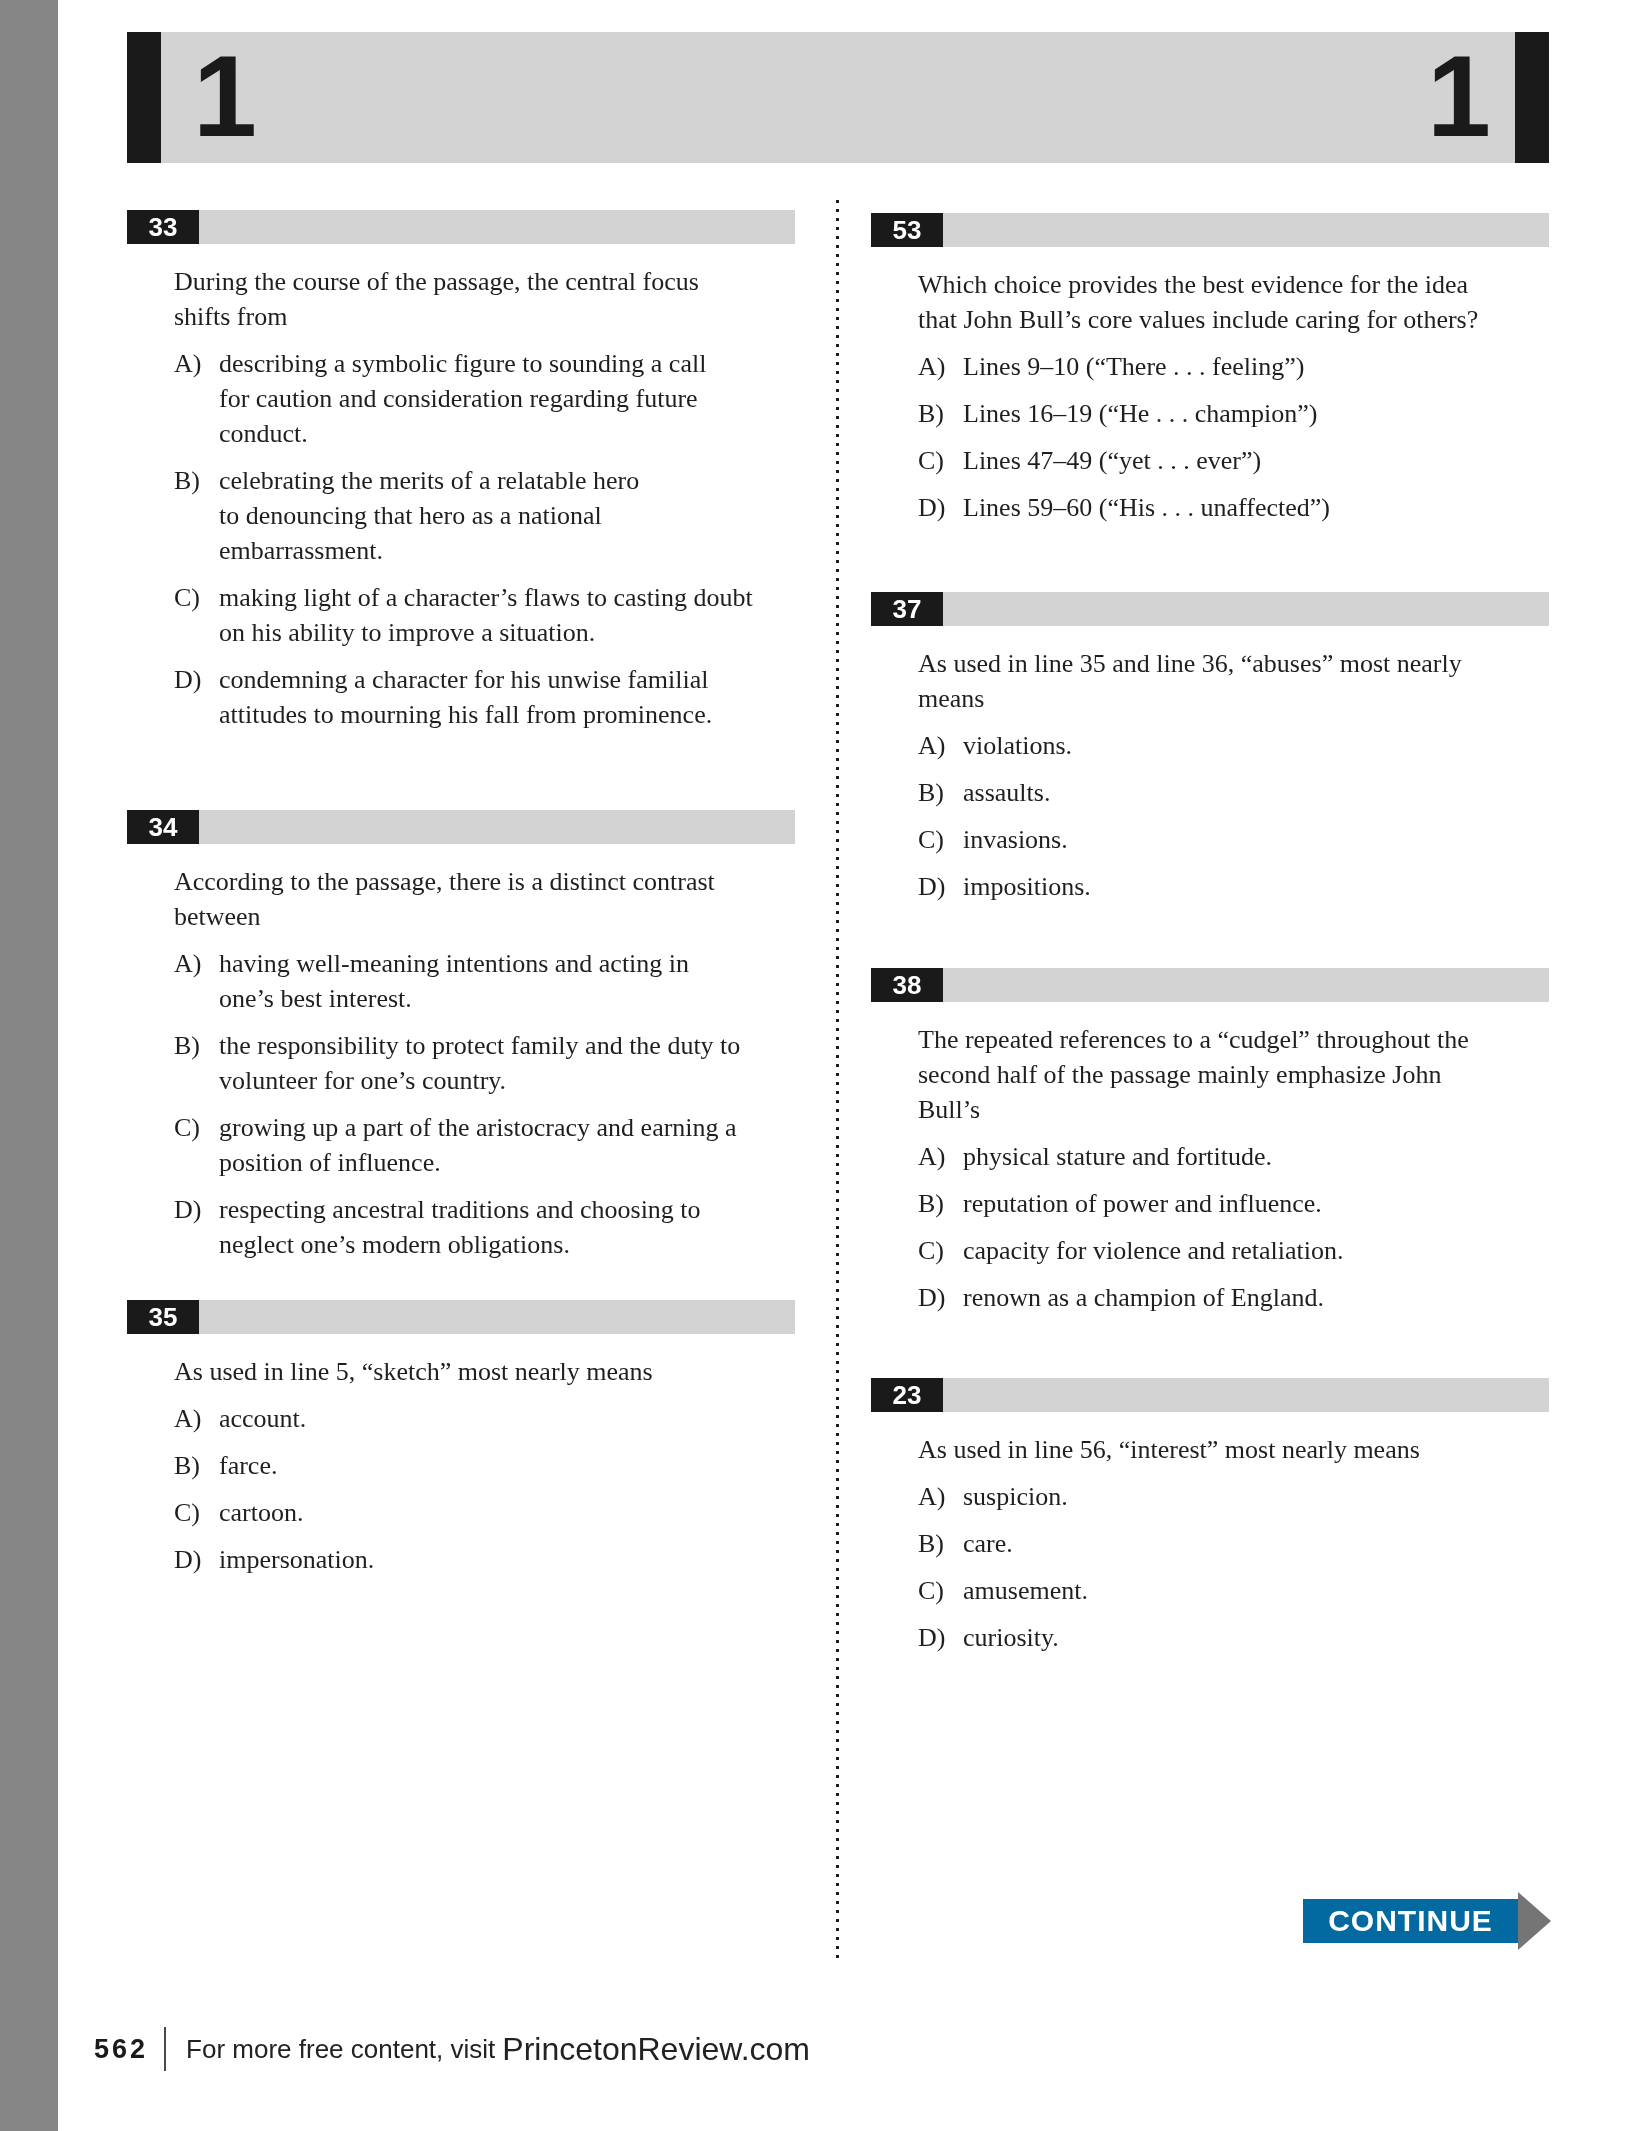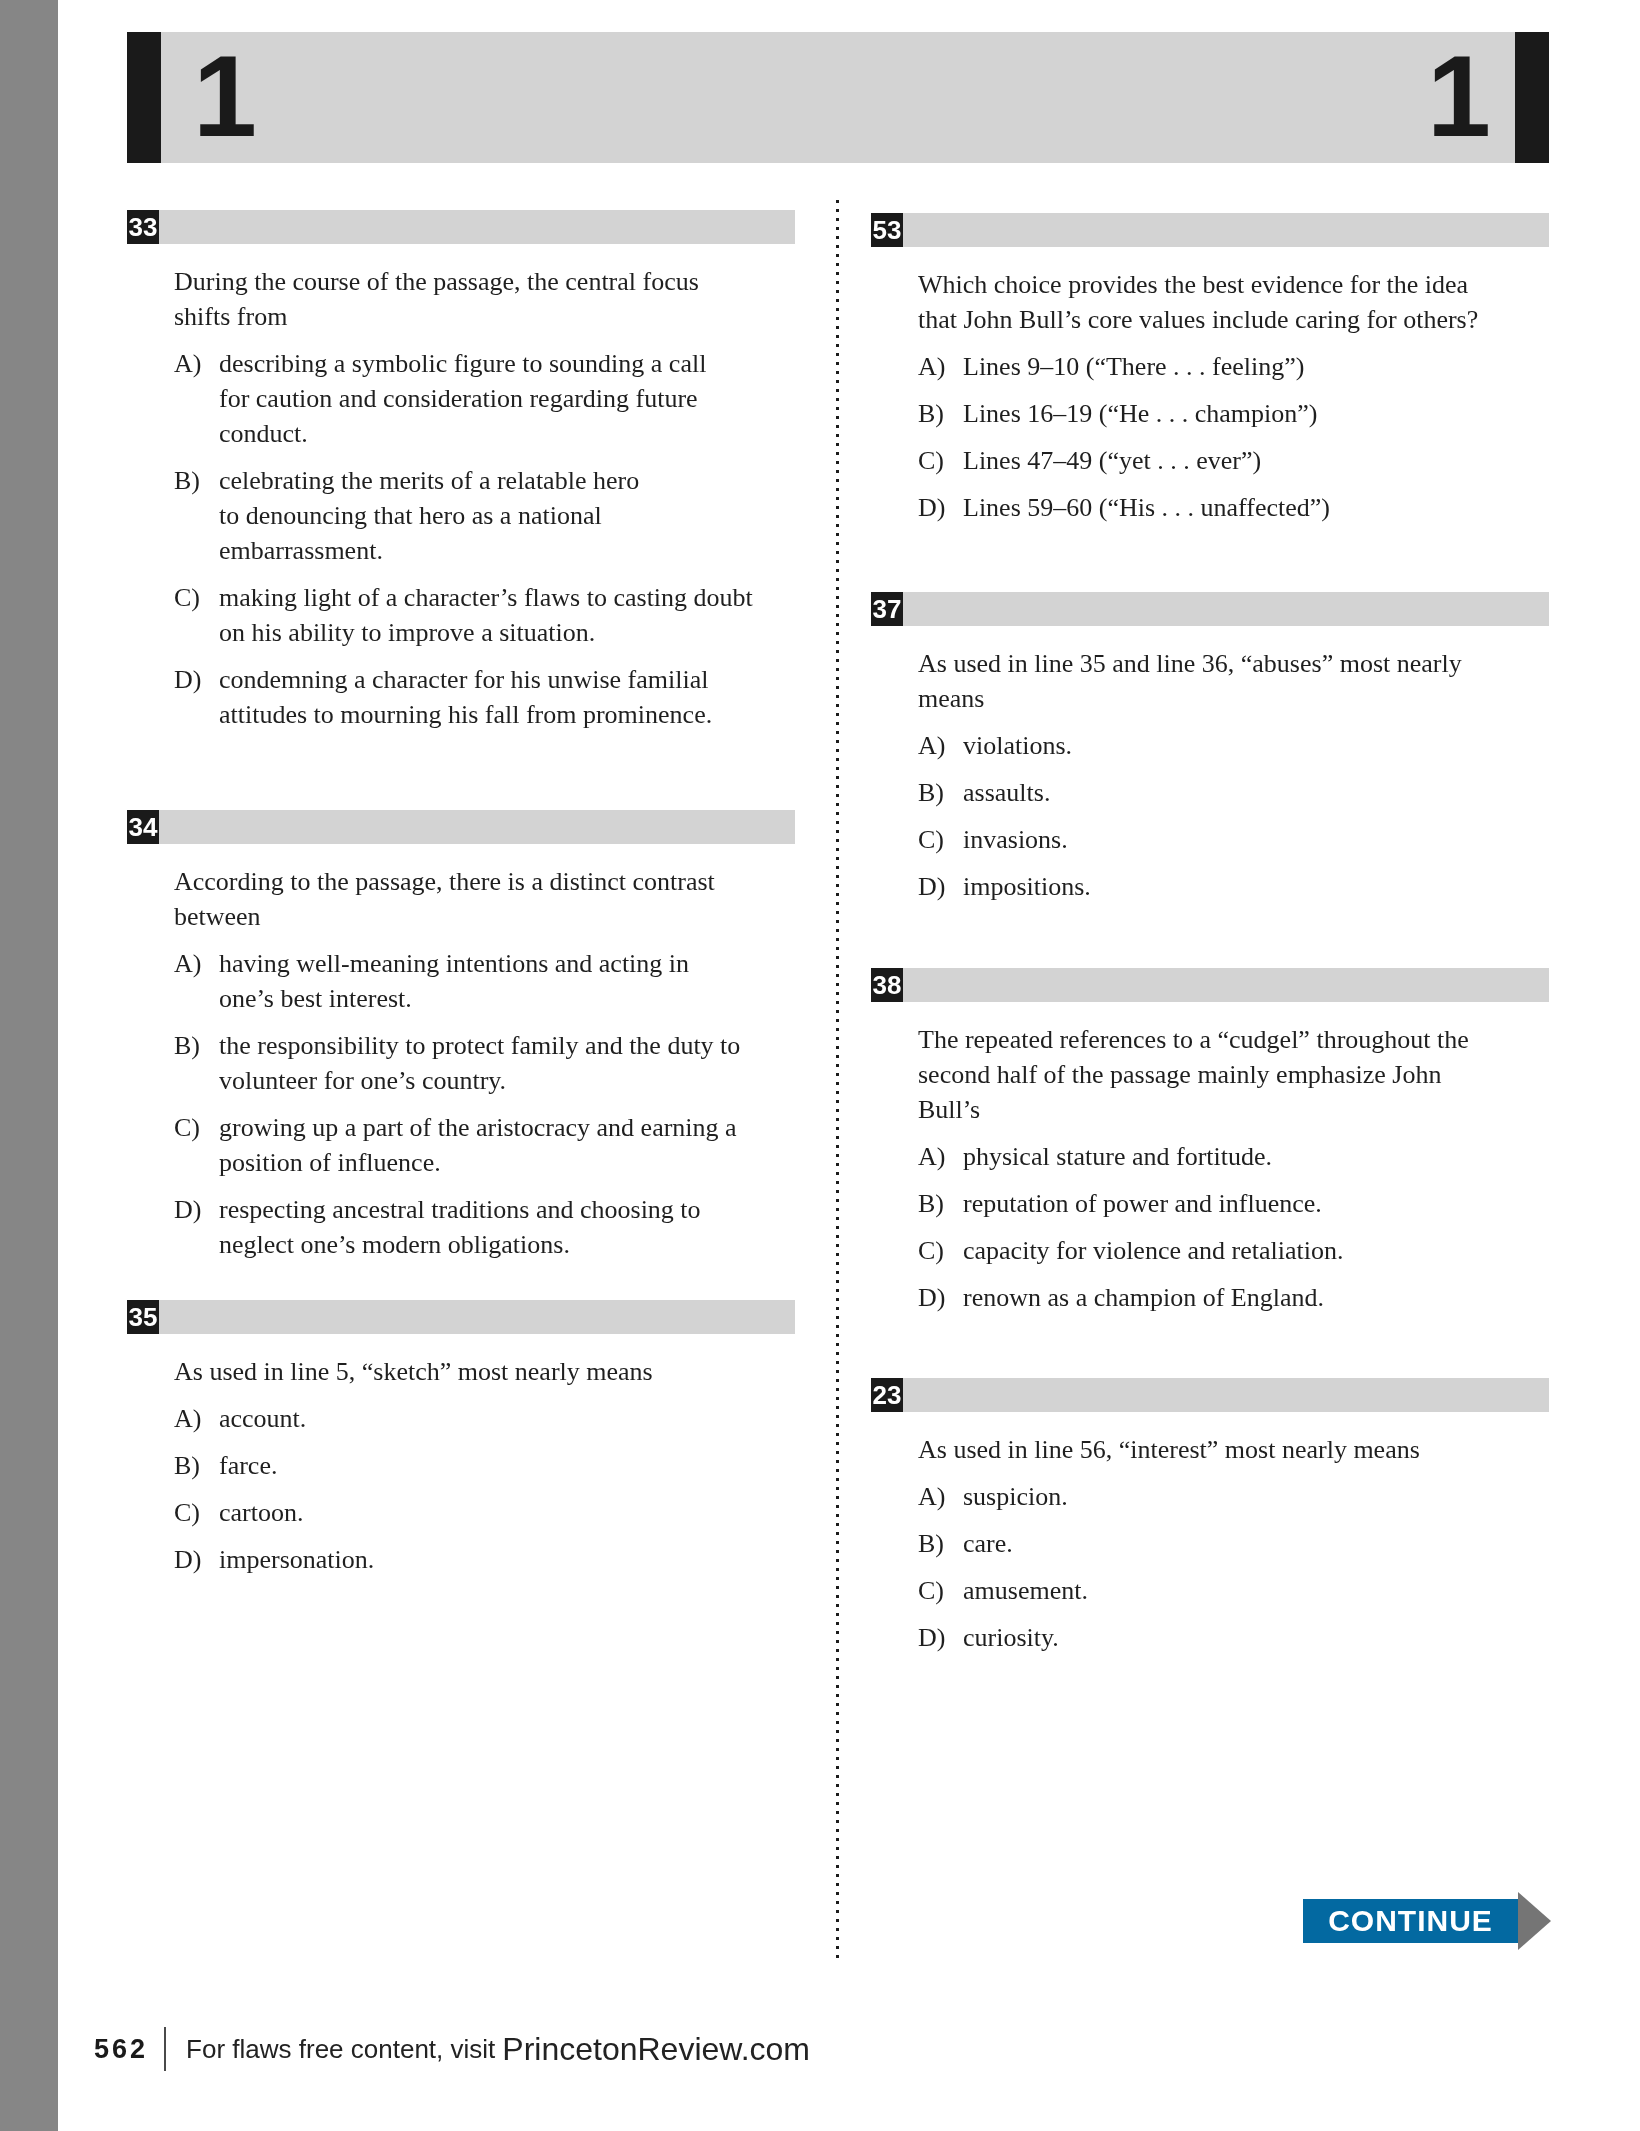--- a/index.html
+++ b/index.html
@@ -22,21 +22,21 @@
            background:repeating-linear-gradient(to bottom,#1c1c1c 0 3px,transparent 3px 9px);}
 
   
   .question{position:absolute;}
   .q-left{left:127px;width:668px;}
   .q-right{left:871px;width:678px;}
   #q33{top:210px;} #q34{top:789px;margin-top:21px;} #q35{top:1300px;}
   #q36{top:213px;} #q37{top:592px;} #q38{top:968px;} #q39{top:1378px;}
 
   .qbar{display:flex;height:34px;}
-  .qnum{width:32px;background:#1a1a1a;color:#ffffff;text-align:center;
+  .qnum{width:72px;background:#1a1a1a;color:#ffffff;text-align:center;
         font-family:"Liberation Sans", sans-serif;font-weight:bold;font-size:26px;line-height:35px;}
   .qbar-fill{flex:1;background:#d3d3d3;}
 
   .stem{margin:20px 0 12px 47px;font-size:26px;line-height:35px;white-space:pre-line;}
   .opt{display:flex;margin:0 0 12px 47px;font-size:26px;line-height:35px;}
   .opt-letter{width:45px;flex-shrink:0;}
   .opt-text{white-space:pre-line;}
 
   
   .continue{position:absolute;left:1303px;top:1892px;width:250px;height:58px;}
@@ -257,17 +257,17 @@
   </section>
 
   <div class="continue">
     <div class="continue-rect">CONTINUE</div>
     <div class="continue-head"></div>
   </div>
 
   <div class="footer">
     <span class="footer-page">562</span>
     <span class="footer-rule"></span>
-    <span class="footer-msg">For flaws free content, visit</span>
+    <span class="footer-msg">For more free content, visit</span>
     <span class="footer-link">PrincetonReview.com</span>
   </div>
 
 </div>
 
 </body></html>

